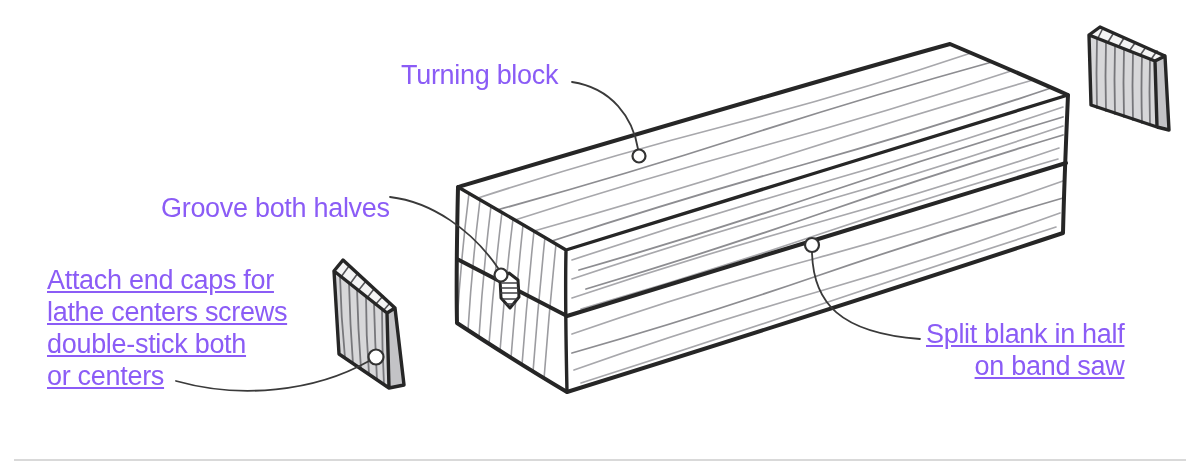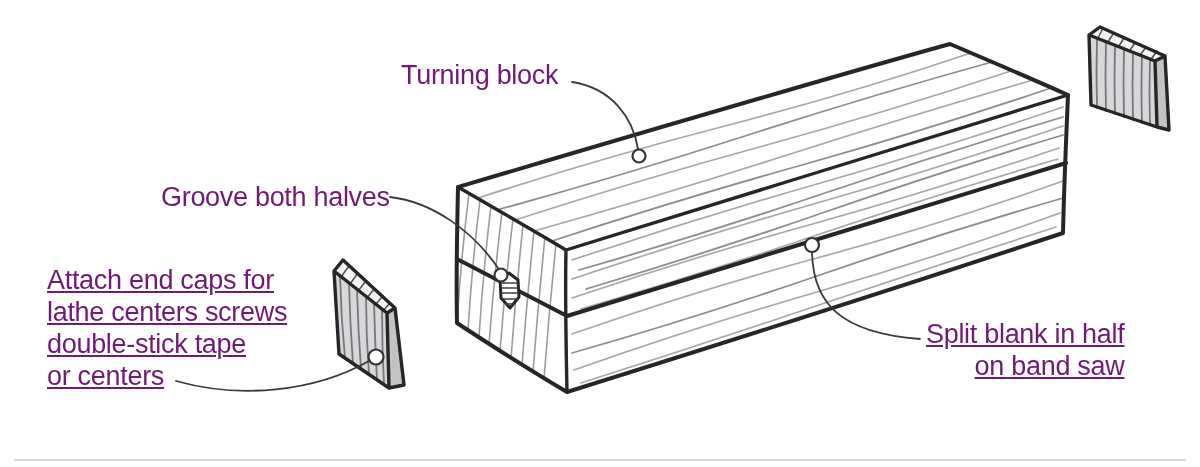--- a/index.html
+++ b/index.html
@@ -9,21 +9,21 @@
     background:#ffffff;
     overflow:hidden;
     font-family:"Liberation Sans", sans-serif;
   }
   .stage svg{position:absolute;left:0;top:0;}
   .label{
     position:absolute;
     font-size:27px;
     line-height:32px;
     letter-spacing:-0.3px;
-    color:#701a75;
+    color:#8b5cf6;
     white-space:nowrap;
   }
   .label span{display:block;text-decoration:underline;}
   
   .edge{fill:none;stroke:#262626;stroke-width:4;stroke-linecap:round;stroke-linejoin:round;}
   .edge-med{fill:none;stroke:#262626;stroke-width:3.4;stroke-linecap:round;stroke-linejoin:round;}
   .grain{fill:none;stroke:#a8a8ac;stroke-width:1.7;stroke-linecap:round;}
   .grain-dark{fill:none;stroke:#8d8d91;stroke-width:1.8;stroke-linecap:round;}
   .hatch{fill:none;stroke:#9c9ca0;stroke-width:1.6;stroke-linecap:round;}
   .capgrain{fill:none;stroke:#77777b;stroke-width:1.8;stroke-linecap:round;}
@@ -143,26 +143,26 @@
       <circle class="dot" cx="501" cy="275" r="6.5"></circle>
       <circle class="dot" cx="812" cy="245" r="7"></circle>
       <circle class="dot" cx="376" cy="357" r="7.5"></circle>
     </g>
 
     <line class="baseline" x1="14" y1="460" x2="1186" y2="460"></line>
   </svg>
 
   <div class="label" style="left:401px;top:59px;">Turning block</div>
 
-  <div class="label" style="left:161px;top:181px;">Groove both halves</div>
+  <div class="label" style="left:161px;top:192px;">Groove both halves</div>
 
   <div class="label" style="left:47px;top:264px;">
     <span>Attach end caps for</span>
     <span>lathe centers screws</span>
-    <span>double-stick tape</span>
+    <span>double-stick both</span>
     <span>or centers</span>
   </div>
 
   <div class="label" style="left:926px;top:318px;text-align:right;">
     <span>Split blank in half</span>
     <span>on band saw</span>
   </div>
 
 </div>
 

